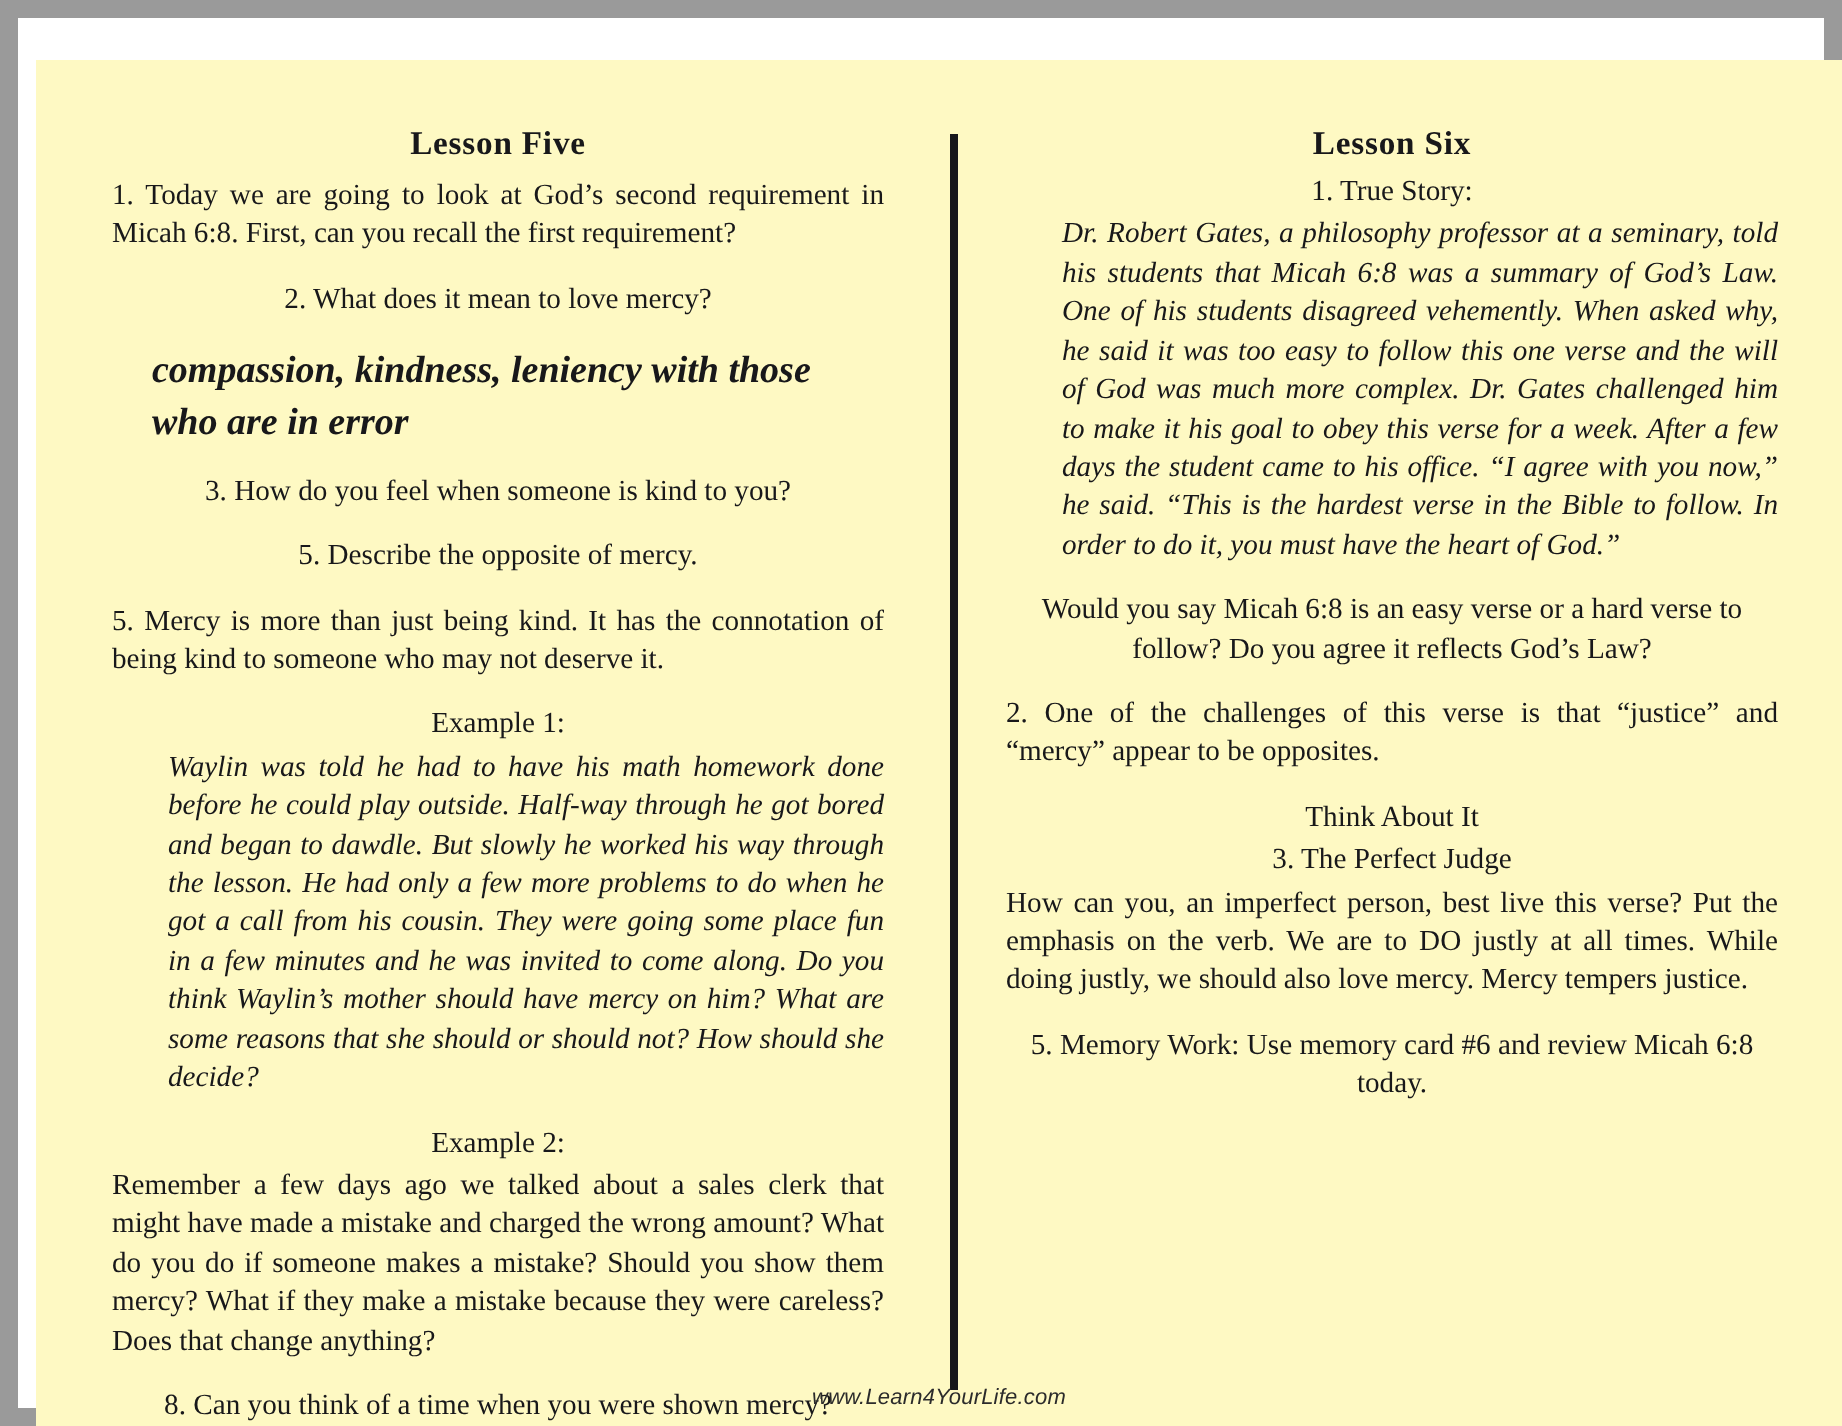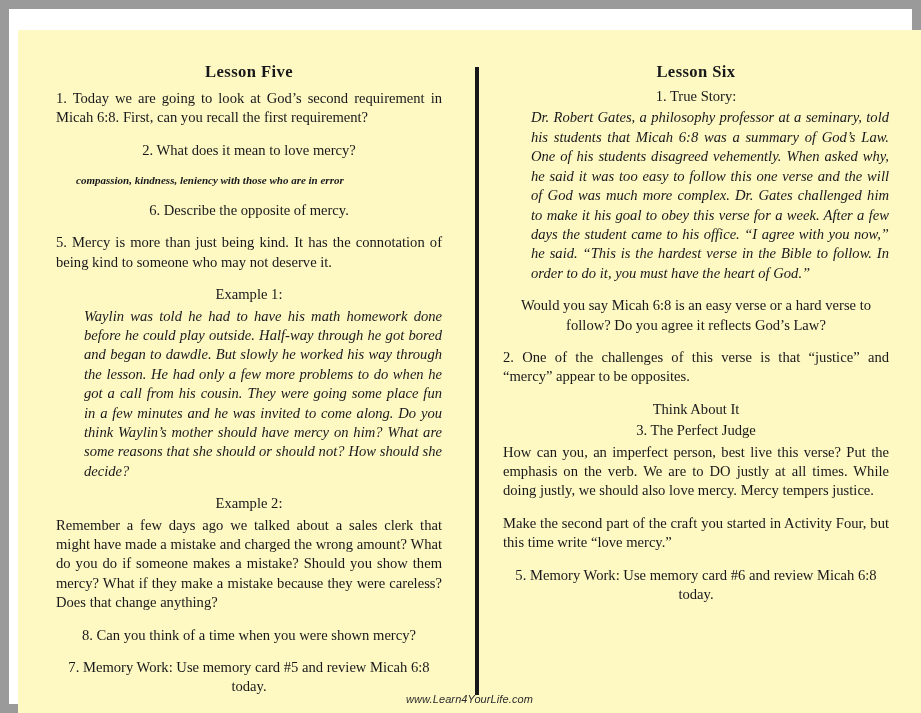--- a/index.html
+++ b/index.html
@@ -68,21 +68,21 @@
     padding-left: 28px;
     font-style: italic;
     text-align: justify;
     text-justify: inter-word;
   }
   .answer-line {
     margin: 0 0 13px 0;
     padding-left: 20px;
     font-weight: bold;
     font-style: italic;
-    font-size: 11px;
+    font-size: 19px;
   }
 
   #divider {
     position: absolute;
     left: 457px;
     top: 37px;
     width: 4px;
     height: 628px;
     background: #17171a;
   }
@@ -107,40 +107,40 @@
 
     <div id="divider"></div>
 
     <div id="columns">
 
       <div class="column" id="col-left">
         <div class="lesson-heading">Lesson Five</div>
         <p class="para">1. Today we are going to look at God’s second requirement in Micah 6:8.  First, can you recall the first requirement?</p>
         <p class="para nojust">2. What does it mean to love mercy?</p>
         <p class="answer-line">compassion, kindness, leniency with those who are in error</p>
-        <p class="para nojust">6. Describe the opposite of mercy.</p>
+        <p class="para nojust">3. How do you feel when someone is kind to you?</p>
+        <p class="para nojust">5. Describe the opposite of mercy.</p>
         <p class="para">5. Mercy is more than just being kind.  It has the connotation of being kind to someone who may not deserve it.</p>
         <p class="para nojust tight">Example 1:</p>
         <p class="indent-italic">Waylin was told he had to have his math homework done before he could play outside.  Half-way through he got bored and began to dawdle.  But slowly he worked his way through the lesson.  He had only a few  more problems to do when he got a call from his cousin.  They were going some place fun in a few minutes and he was invited to come along.   Do you think Waylin’s mother should have mercy on him?  What are some reasons that she should or should not?  How should she decide?</p>
         <p class="para nojust tight">Example 2:</p>
         <p class="para">Remember a few days ago we talked about a sales clerk that might have made a mistake and charged the wrong amount?  What do you do if someone makes a mistake?  Should you show them mercy?  What if they make a mistake because they were careless?  Does that change anything?</p>
         <p class="para nojust">8. Can you think of a time when you were shown mercy?</p>
         <p class="para nojust">7. Memory Work:  Use memory card #5 and review Micah 6:8 today.</p>
       </div>
 
       <div class="column" id="col-right">
         <div class="lesson-heading">Lesson Six</div>
         <p class="para nojust tight">1. True Story:</p>
         <p class="indent-italic">Dr. Robert Gates, a philosophy professor at a seminary, told his students that Micah 6:8 was a summary of God’s Law. One of his students disagreed vehemently.  When asked why, he said it was too easy to follow this one verse and the will of God was much more complex.  Dr. Gates challenged him to make it his goal to obey this verse for a week.  After a few days the student came to his office.  “I agree with you now,” he said. “This is the hardest verse in the Bible to follow.  In order to do it, you must have the heart of God.”</p>
         <p class="para nojust">Would you say Micah 6:8 is an easy verse or a hard verse to follow? Do you agree it reflects God’s Law?</p>
         <p class="para">2. One of the challenges of this verse is that “justice” and “mercy” appear to be opposites.</p>
         <p class="para nojust tight">Think About It</p>
         <p class="para nojust tight">3. The Perfect Judge</p>
         <p class="para">How can you, an imperfect person, best live this verse?  Put the emphasis on the verb.  We are to DO justly at all times.  While doing justly, we should also love mercy.  Mercy tempers justice.</p>
-        <p class="para">Make the second part of the craft you started in Activity Four, but this time write “love mercy.”</p>
         <p class="para nojust">5. Memory Work:  Use memory card #6 and review Micah 6:8 today.</p>
       </div>
 
     </div>
 
     <div id="footer">www.Learn4YourLife.com</div>
 
   </div>
 </div>
 

